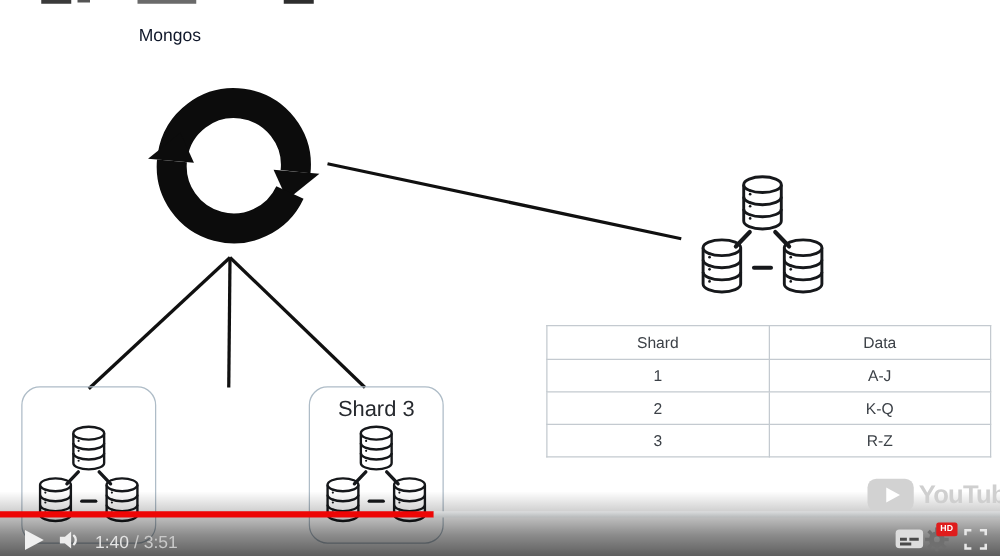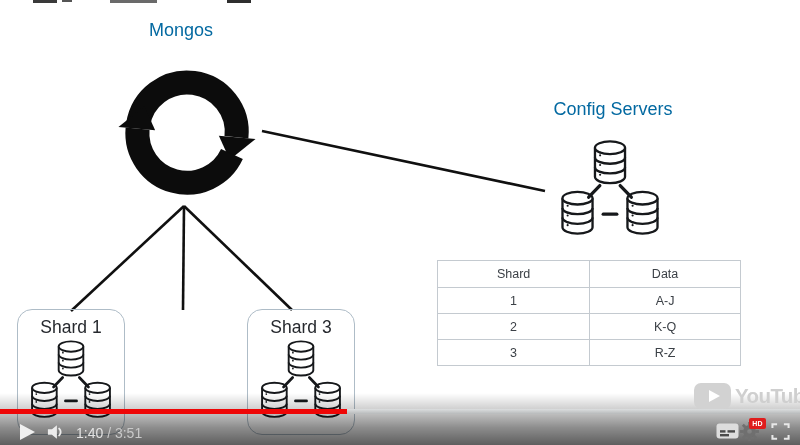--- a/index.html
+++ b/index.html
@@ -5,34 +5,34 @@
   html,body{margin:0;padding:0;background:#e9e9e9;}
   .stage{
     position:relative;width:800px;height:445px;background:#ffffff;overflow:hidden;
     font-family:"Liberation Sans","DejaVu Sans",sans-serif;
   }
   .abs{position:absolute;}
   
   .slide{position:absolute;inset:0;z-index:1;}
   .artifact{position:absolute;top:0;background:#3a3a3a;}
   .diagram-label{
-    position:absolute;color:#0369a1;font-size:18px;text-align:center;white-space:nowrap;
+    position:absolute;color:#0f172a;font-size:14px;white-space:nowrap;
   }
   .shard-box{
     position:absolute;width:106px;height:124px;top:309px;
     border:1.5px solid #aebcc7;border-radius:15px;background:transparent;
   }
   .shard-label{
     position:relative;top:7px;text-align:center;font-size:17.5px;color:#26292e;
   }
   .cluster-svg{position:absolute;}
   .shard-cluster{position:absolute;left:50%;transform:translateX(-50%);top:30px;width:85px;height:79px;}
   
   .shard-table{
-    position:absolute;left:437px;top:260px;width:304px;border-collapse:collapse;
+    position:absolute;left:437px;top:260px;width:356px;border-collapse:collapse;
     font-size:12.5px;color:#3c4147;background:#fff;
   }
   .shard-table td,.shard-table th{
     border:1px solid #c4cad0;text-align:center;font-weight:normal;height:25px;padding:0;
     width:178px;
   }
   .shard-table th{height:26px;}
   
   .controls-gradient{
     position:absolute;left:0;right:0;bottom:0;height:52px;z-index:5;
@@ -119,21 +119,20 @@
 
     <svg class="abs" style="left:0;top:0;width:800px;height:445px;pointer-events:none;" viewBox="0 0 800 445">
       <g stroke="#101010" stroke-width="2.6" fill="none">
         <line x1="262" y1="131" x2="545" y2="191"></line>
         <line x1="184" y1="206" x2="71" y2="311"></line>
         <line x1="184" y1="206" x2="183" y2="310"></line>
         <line x1="184" y1="206" x2="292" y2="310"></line>
       </g>
     </svg>
 
-    <div class="diagram-label" style="left:533px;top:99px;width:160px;">Config Servers</div>
 
     <svg class="cluster-svg" style="left:558px;top:140px;width:104px;height:96px;" viewBox="0 0 107 99">
         <use href="#cluster"></use>
       </svg>
 
     <table class="shard-table">
       <tbody>
           <tr>
         <th>Shard</th>
         <th>Data</th>
@@ -147,21 +146,20 @@
         <td>K-Q</td>
       </tr>
       <tr>
         <td>3</td>
         <td>R-Z</td>
       </tr>
     </tbody>
       </table>
 
     <div class="shard-box" style="left:17px;">
-      <div class="shard-label">Shard 1</div>
       <svg class="shard-cluster" viewBox="0 0 107 99">
           <use href="#cluster"></use>
         </svg>
     </div>
     <div class="shard-box" style="left:247px;">
       <div class="shard-label">Shard 3</div>
       <svg class="shard-cluster" viewBox="0 0 107 99">
           <use href="#cluster"></use>
         </svg>
     </div>

